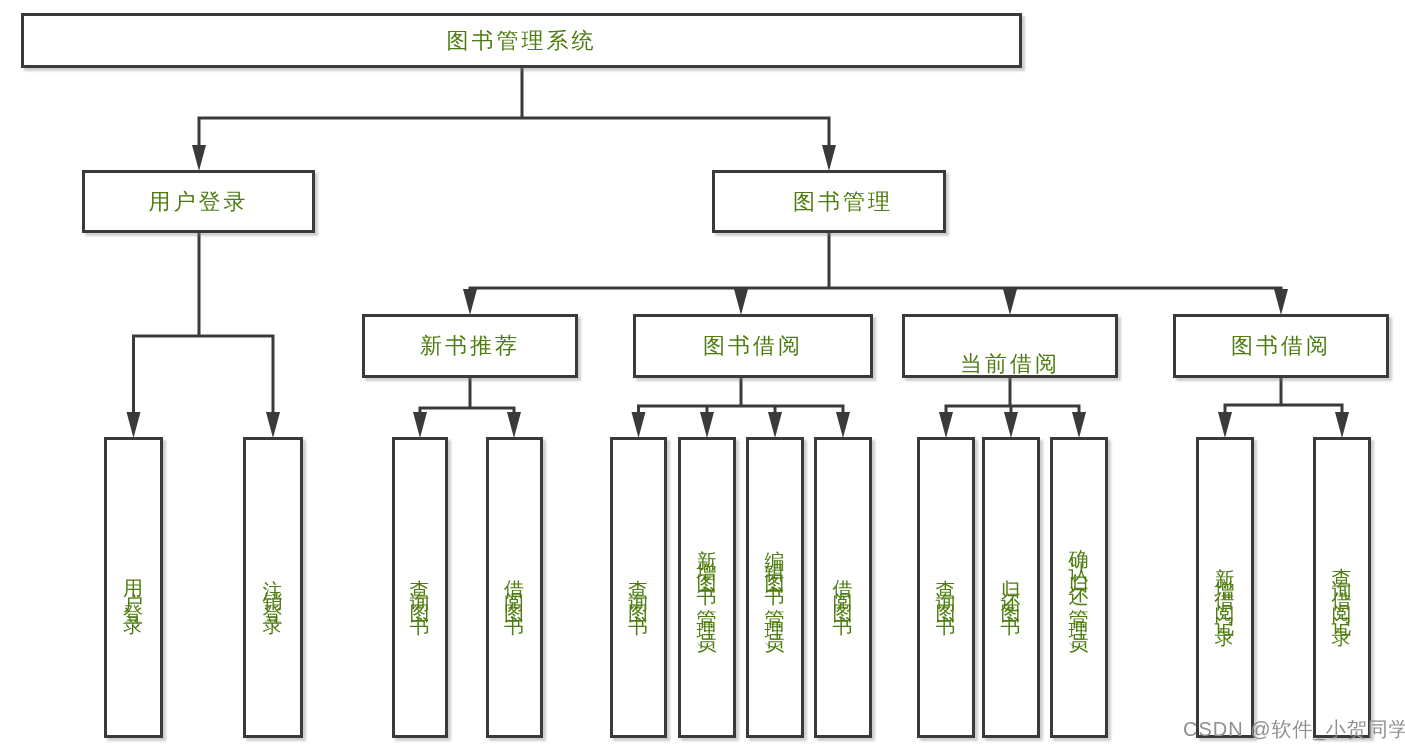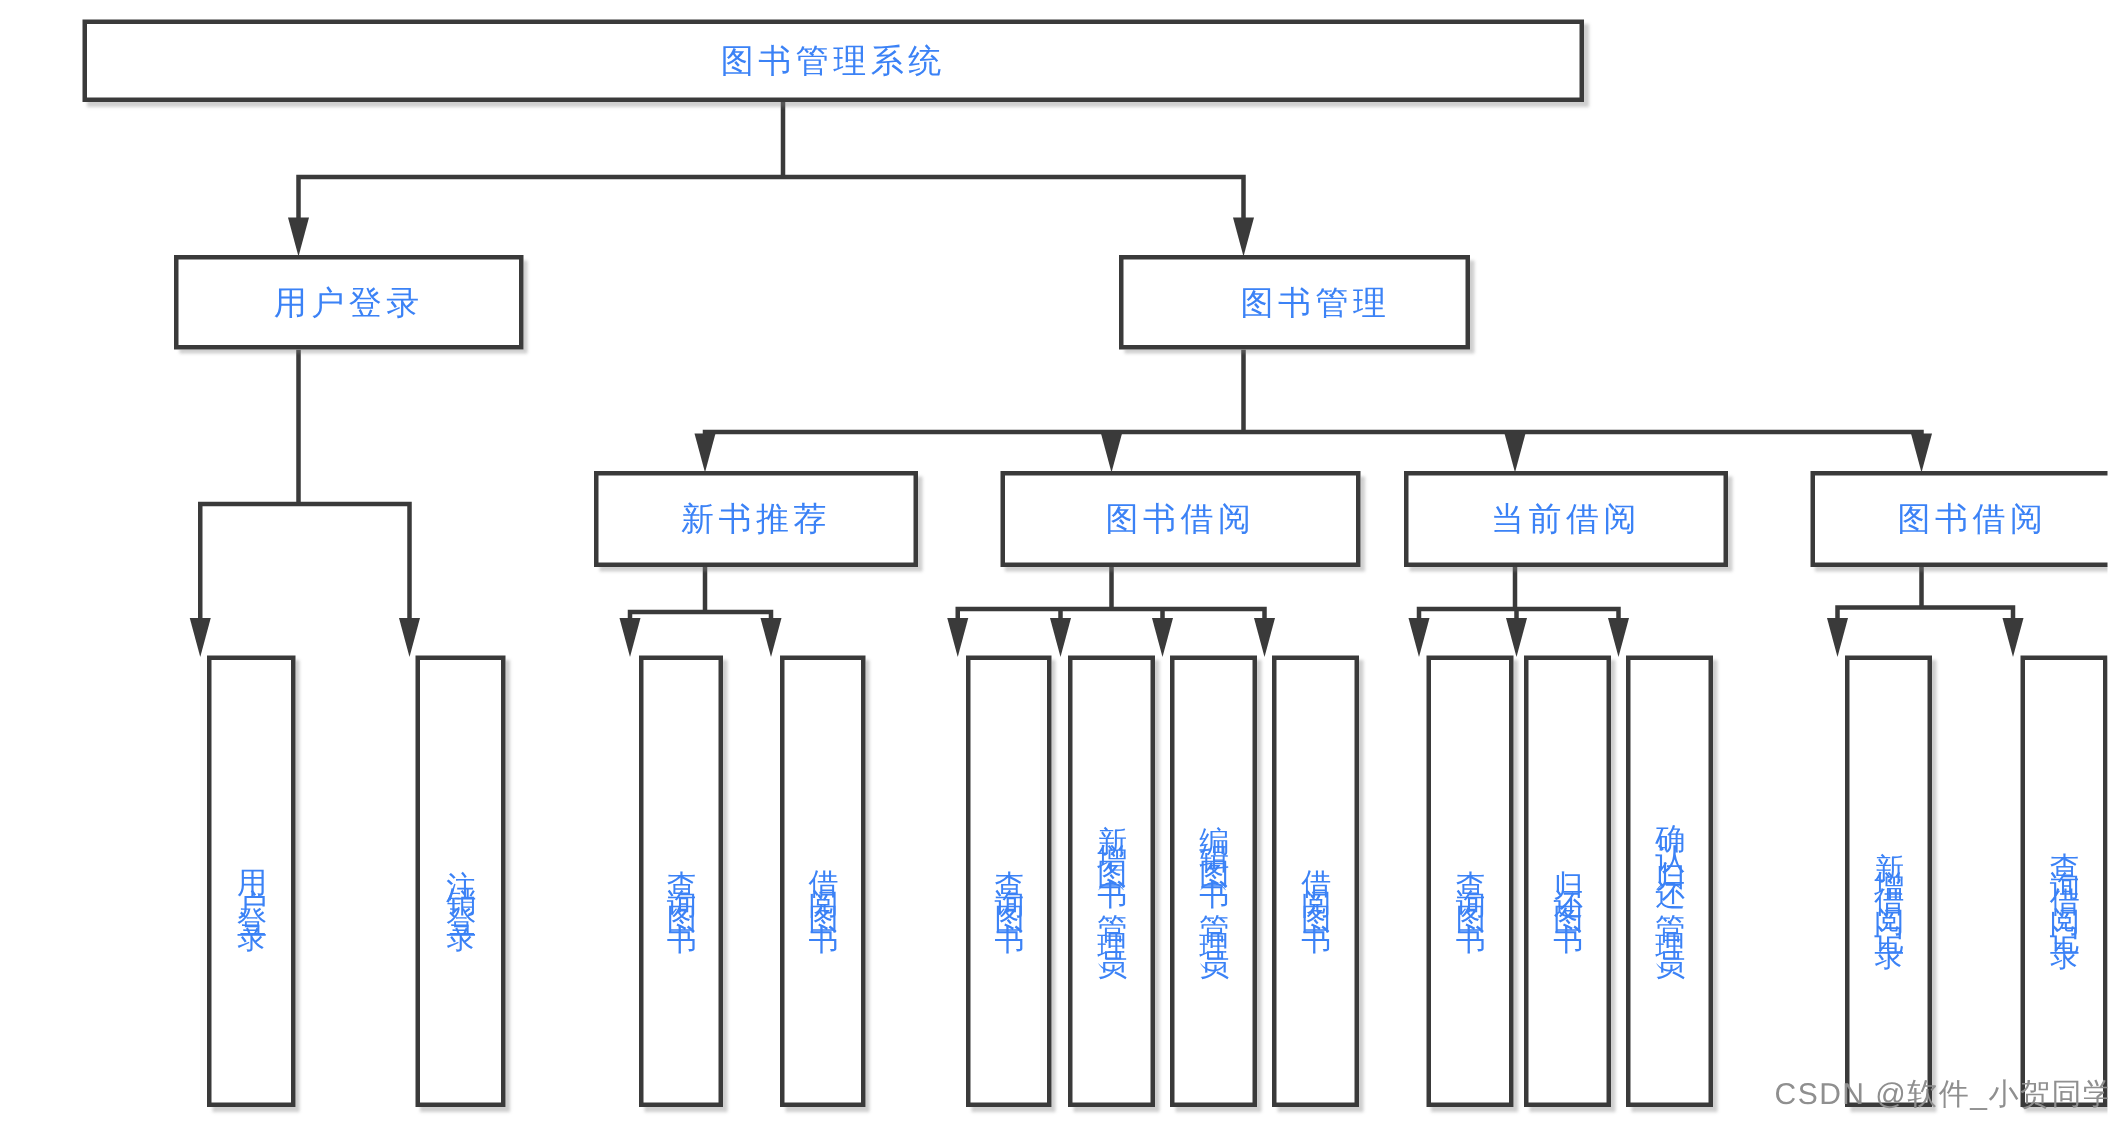--- a/index.html
+++ b/index.html
@@ -26,22 +26,21 @@
   .box {
     position: absolute;
     box-sizing: border-box;
     background: #ffffff;
     border: 3px solid #3a3a3a;
     box-shadow: 3px 3px 2px rgba(130,130,130,0.38);
     display: flex;
     align-items: center;
     justify-content: center;
     z-index: 2;
-    color: #3b82f6;
-    margin-left: 34px;
+    color: #4d7c0f;
   }
   .hlabel {
     font-size: 22px;
     letter-spacing: 3px;
     white-space: nowrap;
     line-height: 1;
   }
   .vbox .vlabel {
     writing-mode: vertical-rl;
     text-orientation: mixed;
@@ -123,21 +122,21 @@
   <div class="box" style="left:712px; top:170px; width:234px; height:63px;padding-left:28px;">
     <span class="hlabel">图书管理</span>
   </div>
 
   <div class="box" style="left:362px; top:314px; width:216px; height:64px;">
     <span class="hlabel">新书推荐</span>
   </div>
   <div class="box" style="left:633px; top:314px; width:240px; height:64px;">
     <span class="hlabel">图书借阅</span>
   </div>
-  <div class="box" style="left:902px; top:314px; width:216px; height:64px;">
+  <div class="box" style="left:902px; top:314px; width:216px; height:64px;align-items:flex-end;">
     <span class="hlabel">当前借阅</span>
   </div>
   <div class="box" style="left:1173px; top:314px; width:216px; height:64px;">
     <span class="hlabel">图书借阅</span>
   </div>
 
   <div class="box vbox" style="left:104px; top:437px; width:59px; height:301px;">
     <span class="vlabel">用户登录</span>
   </div>
   <div class="box vbox" style="left:243px; top:437px; width:60px; height:301px;">

